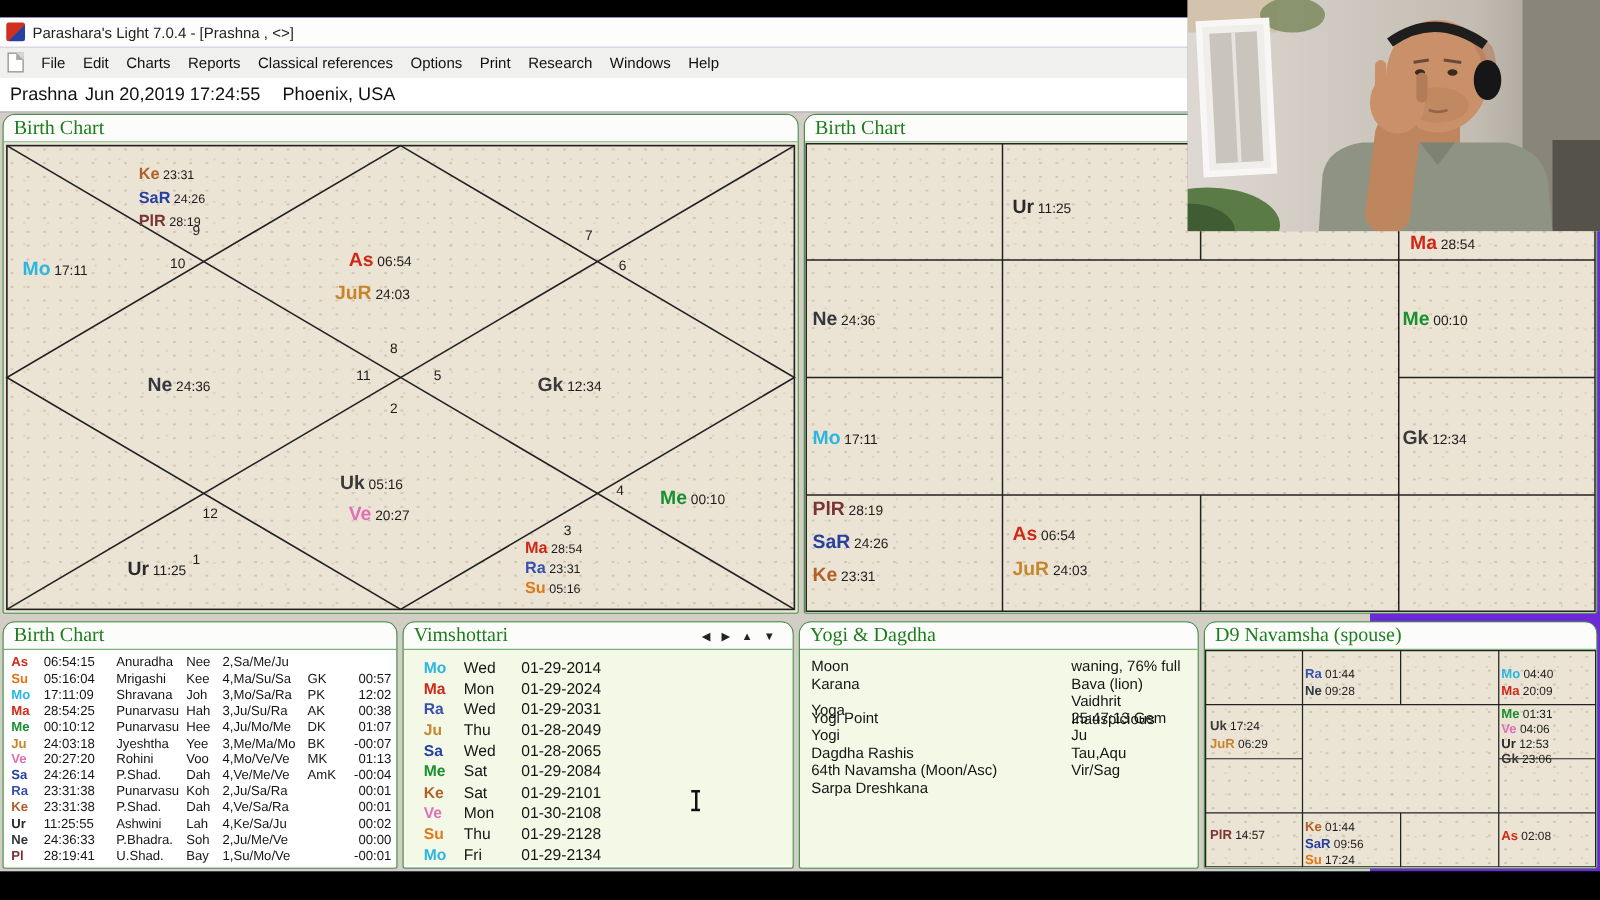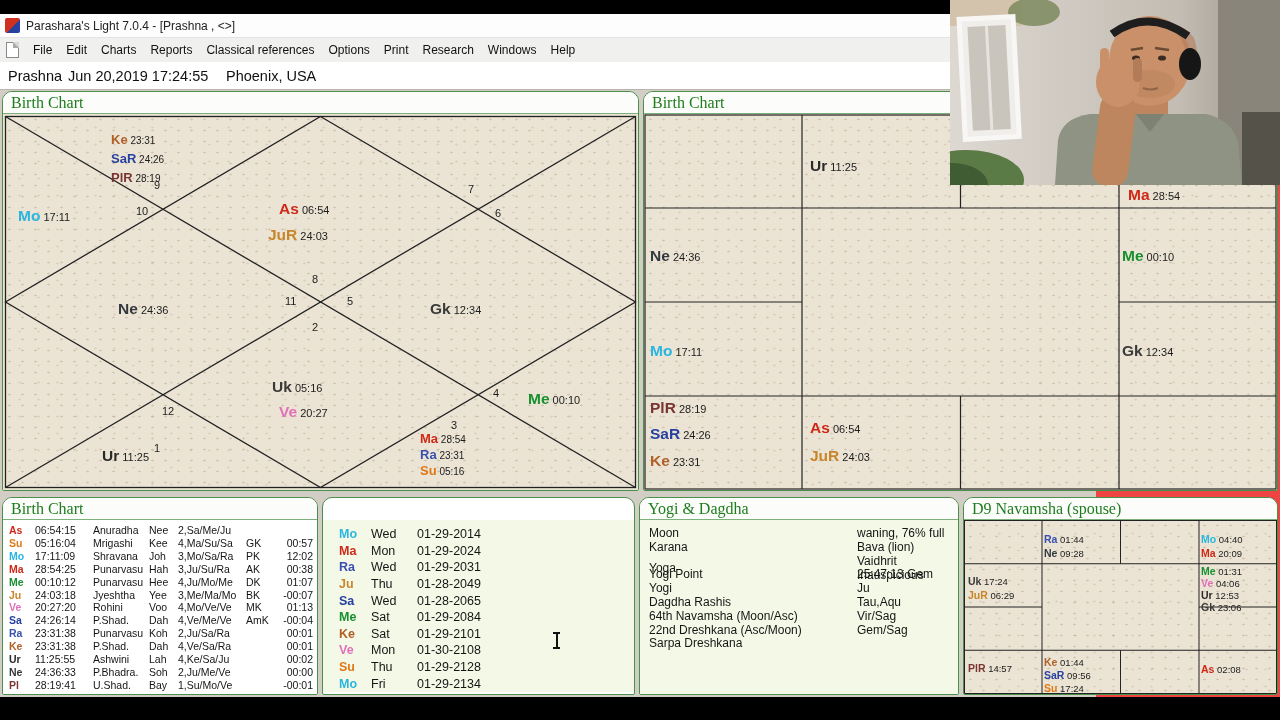--- a/index.html
+++ b/index.html
@@ -1,18 +1,18 @@
 <!DOCTYPE html>
 <html><head>
 <meta charset="utf-8">
 <style>
   html,body{margin:0;padding:0;background:#000;}
   body{font-family:"Liberation Sans",sans-serif;}
   .screen{position:relative;width:1280px;height:720px;background:#000;overflow:hidden;}
-  .app{position:absolute;left:0;top:14px;width:1280px;height:683px;background:#ef4444;}
+  .app{position:absolute;left:0;top:14px;width:1280px;height:683px;background:#6d28d9;}
   
   .titlebar{position:absolute;left:0;top:0;width:100%;height:24px;background:#fdfdfd;border-bottom:1px solid #e3e3e3;display:flex;align-items:center;gap:6px;padding-left:5px;box-sizing:border-box;font-size:12px;color:#222;}
   .app-icon{width:15px;height:15px;background:linear-gradient(135deg,#d03020 0 55%,#2840a0 55% 100%);border-radius:2px;flex:0 0 auto;}
   
   .menubar{position:absolute;left:0;top:24px;width:100%;height:24px;background:#f0f0ee;border-bottom:1px solid #d8d8d4;display:flex;align-items:center;font-size:12px;color:#111;}
   .doc-icon{width:11px;height:14px;background:#fff;border:1px solid #8a8a8a;margin:0 7px 0 6px;position:relative;}
   .doc-icon:before{content:"";position:absolute;right:-1px;top:-1px;border:3px solid;border-color:#d8d8d4 #d8d8d4 #aaa #aaa;}
   .menu-item{padding:0 7px;cursor:default;}
   
   .infobar{position:absolute;left:0;top:48px;width:100%;height:28px;background:#fff;border-bottom:1px solid #b8b5ae;box-sizing:border-box;font-size:14.5px;color:#101010;}
@@ -275,20 +275,29 @@
               <span class="c-nak">U.Shad.</span>
               <span class="c-syl">Bay</span>
               <span class="c-lords">1,Su/Mo/Ve</span>
               <span class="c-karaka"></span>
               <span class="c-speed">-00:01</span>
             </div>
           </div>
       </div>
 
       <div class="panel" style="left:322px;top:407px;width:313px;height:198px;">
+        <div class="panel-header">
+          <span>Vimshottari</span>
+          <span class="vim-arrows" id="vim-arrows">
+              <span>◀</span>
+              <span>▶</span>
+              <span>▲</span>
+              <span>▼</span>
+            </span>
+        </div>
         <div class="panel-body greenbg vim" id="vim-body">
           <div class="ibeam">
               <i></i>
             </div>
         <div class="vim-row">
               <span class="c-abbr" style="color: rgb(42, 182, 224);">Mo</span>
               <span>Wed</span>
               <span>01-29-2014</span>
             </div>
             <div class="vim-row">
@@ -364,24 +373,20 @@
               <span>Yogi</span>
               <span>Ju</span>
             </div>
             <div class="yogi-row">
               <span>Dagdha Rashis</span>
               <span>Tau,Aqu</span>
             </div>
             <div class="yogi-row">
               <span>64th Navamsha (Moon/Asc)</span>
               <span>Vir/Sag</span>
-            </div>
-            <div class="yogi-row">
-              <span>22nd Dreshkana (Asc/Moon)</span>
-              <span>Gem/Sag</span>
             </div>
             <div class="yogi-row">
               <span>Sarpa Dreshkana</span>
               <span></span>
             </div>
           </div>
       </div>
 
       <div class="panel" style="left:963px;top:407px;width:315px;height:198px;">
         <div class="panel-header">

